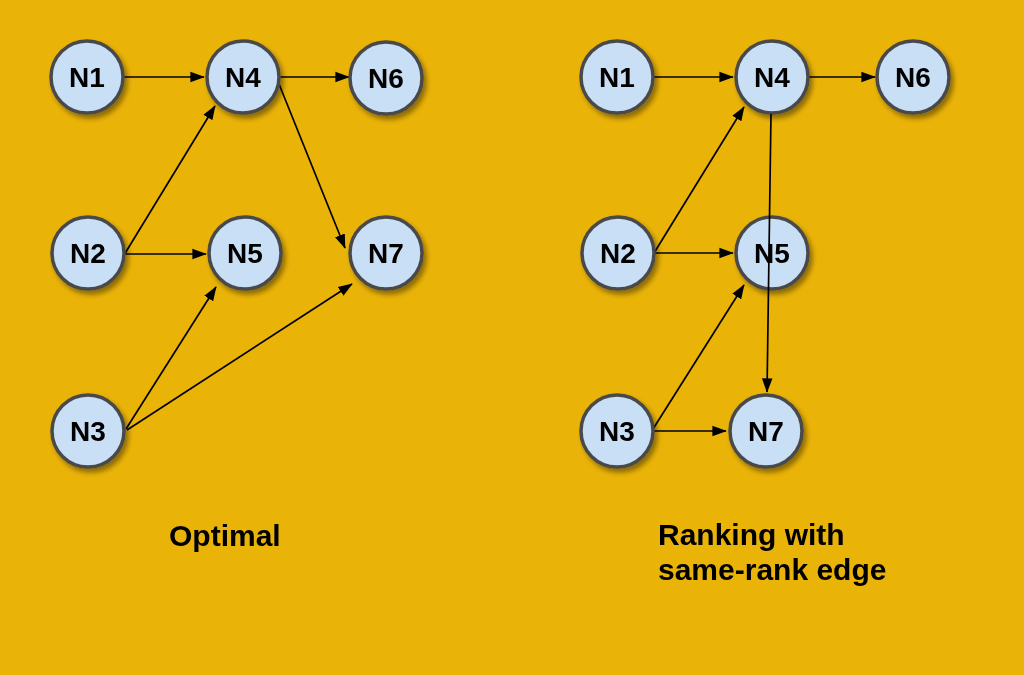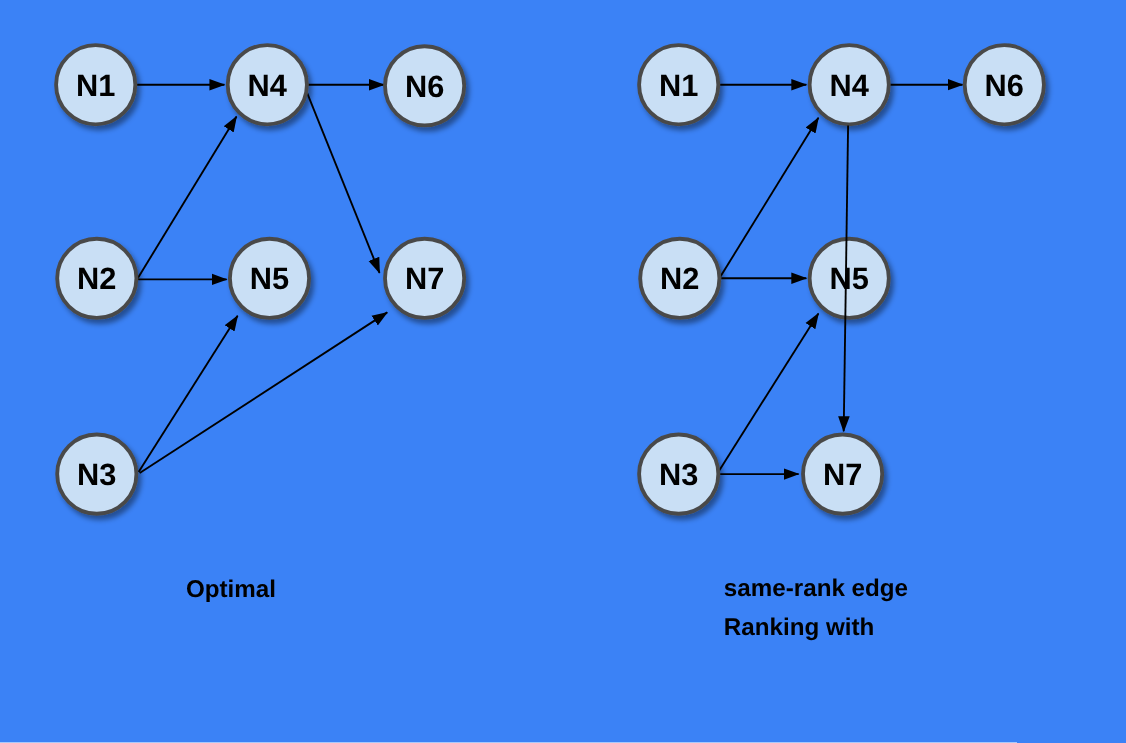--- a/index.html
+++ b/index.html
@@ -4,39 +4,39 @@
 <style>
   html, body {
     margin: 0;
     padding: 0;
     background: #ffffff;
   }
   #stage {
     position: relative;
     width: 1024px;
     height: 675px;
-    background: #3b82f6;
+    background: #eab308;
     overflow: hidden;
     font-family: "Liberation Sans", sans-serif;
   }
   #graph-svg {
     position: absolute;
     left: 0;
     top: 0;
   }
   .node-label {
     font-family: "Liberation Sans", sans-serif;
     font-size: 28px;
     font-weight: 700;
     fill: #000000;
     text-anchor: middle;
   }
   .caption {
     position: absolute;
-    font-size: 22px;
+    font-size: 30px;
     line-height: 35px;
     font-weight: 700;
     color: #000000;
     white-space: nowrap;
   }
   #caption-left  { left: 169px; top: 518px; }
   #caption-right { left: 658px; top: 517px; }
 </style>
 </head>
 <body>
@@ -97,16 +97,16 @@
         <text x="617" y="431" dy="0.36em" class="node-label" fill="#000000" text-anchor="middle">N3</text>
         <text x="766" y="431" dy="0.36em" class="node-label" fill="#000000" text-anchor="middle">N7</text>
       </g>
     </svg>
 
   <div class="caption" id="caption-left">
     <div>Optimal</div>
   </div>
 
   <div class="caption" id="caption-right">
+    <div>Ranking with</div>
     <div>same-rank edge</div>
-    <div>Ranking with</div>
   </div>
 </div>
 
 </body></html>

